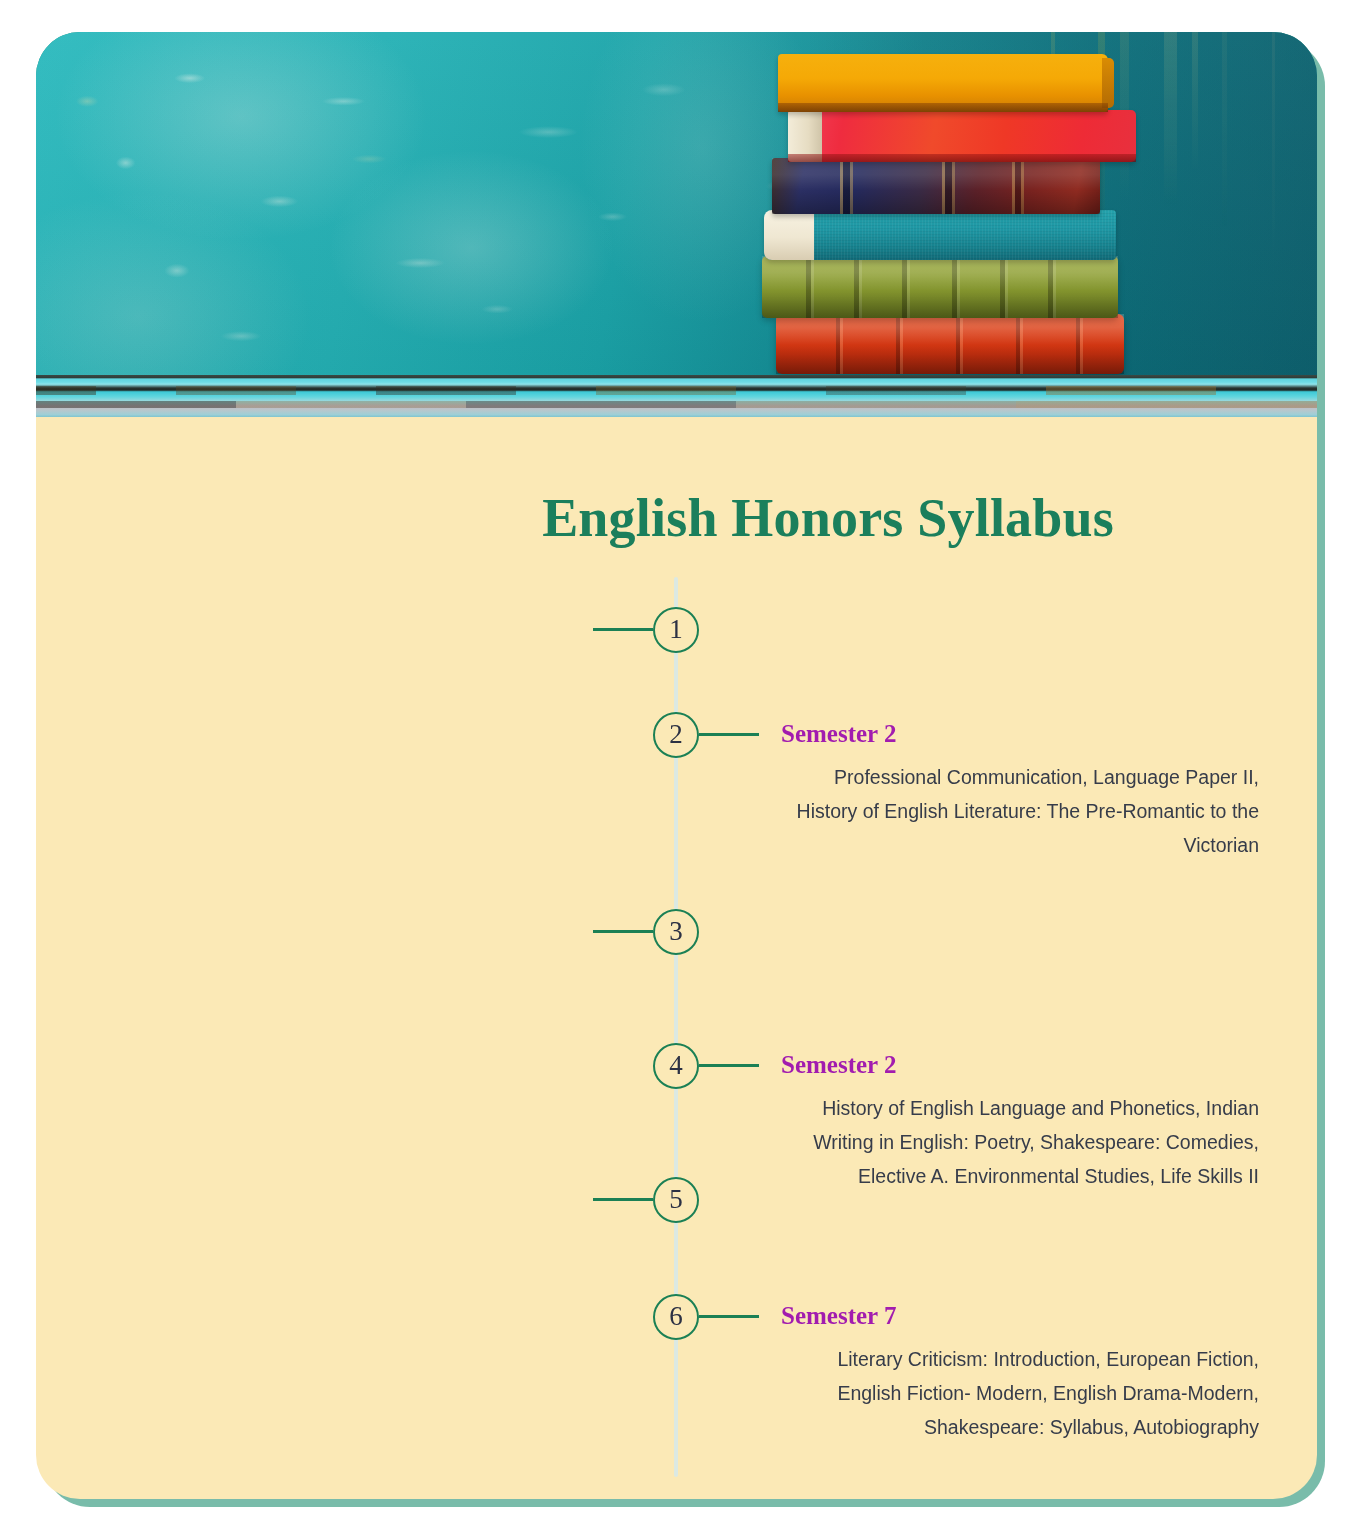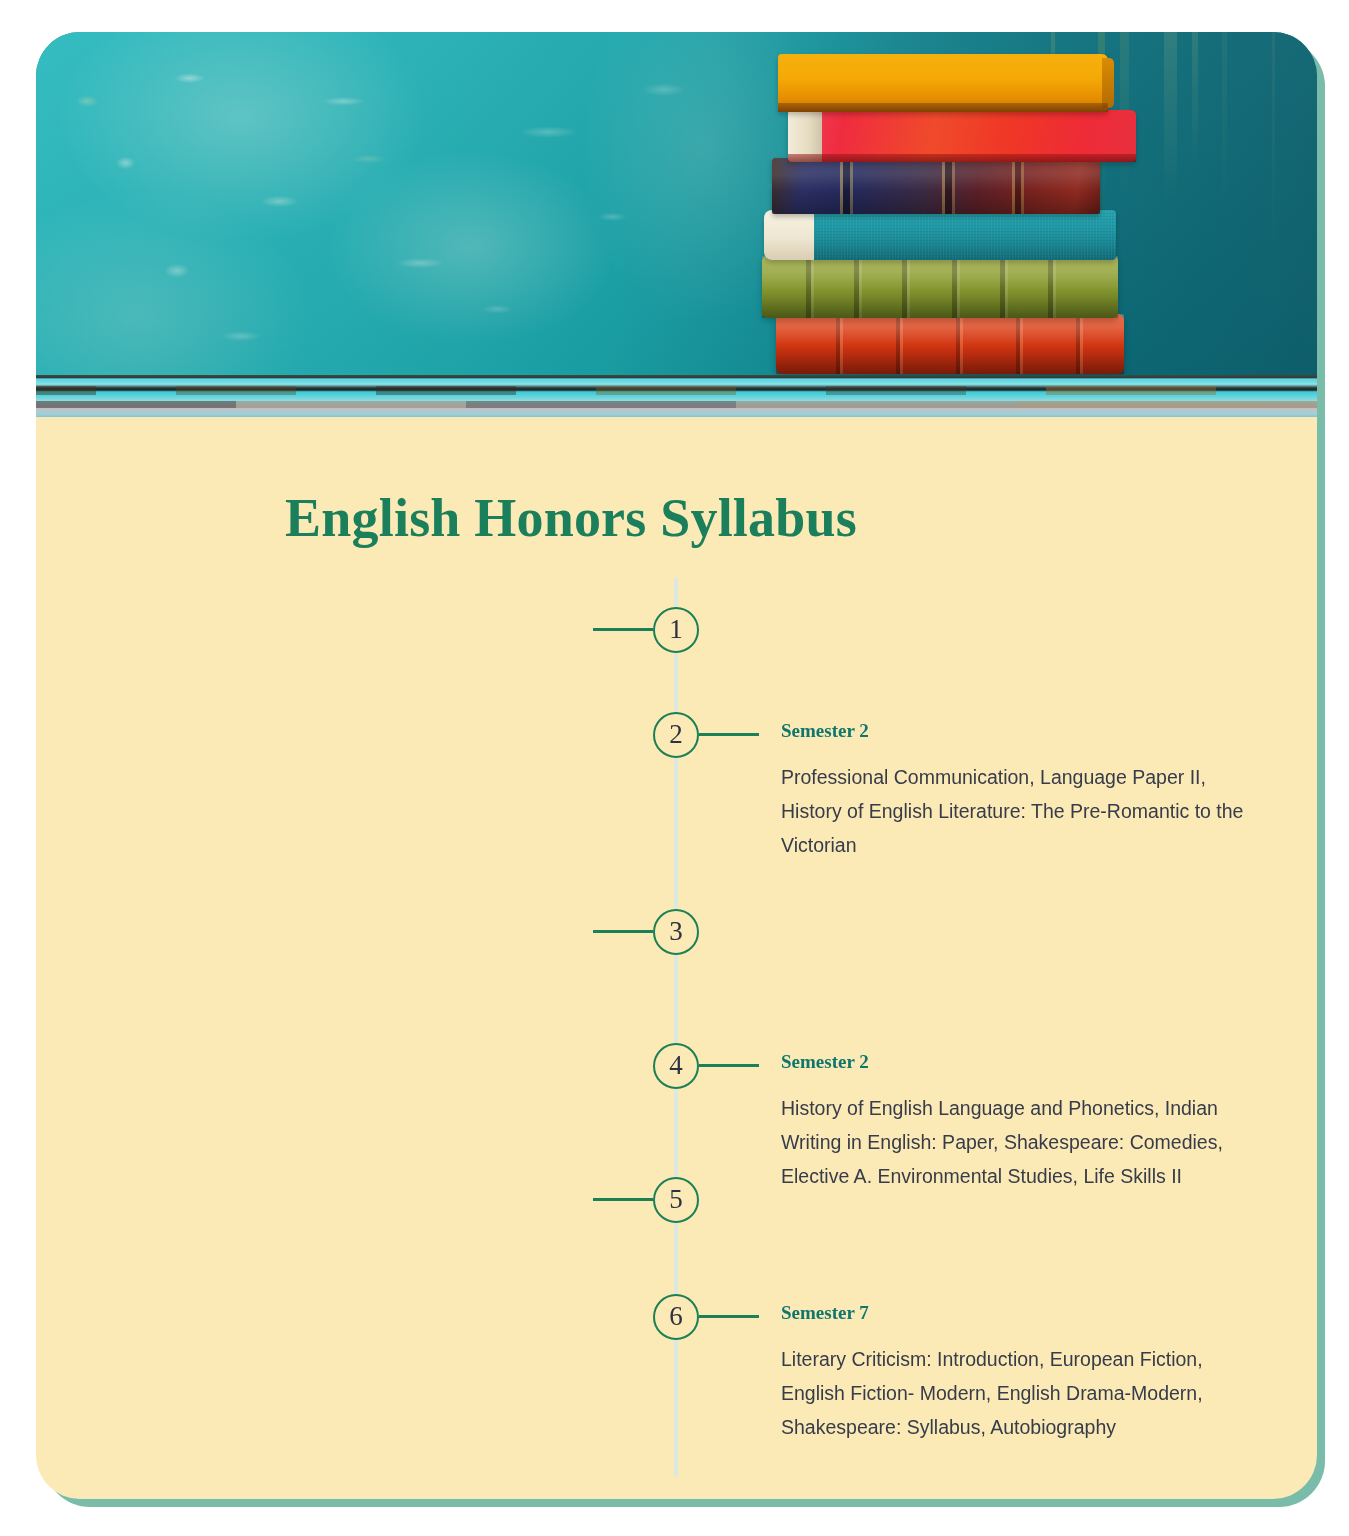--- a/index.html
+++ b/index.html
@@ -259,23 +259,23 @@
       transparent 307px 348px);
   }
   #book6 .sheen {
     position: absolute; inset: 0;
     background: linear-gradient(180deg, rgba(255,255,255,.18) 0 22%, transparent 52%, rgba(0,0,0,.28) 100%);
   }
 
   
   #title {
     position: absolute;
-    left: 0; top: 455px;
+    left: 8px; top: 455px;
     width: 1070px;
-    text-align: center;
+    text-align: right;
     font-family: "Liberation Serif", serif;
     font-weight: bold;
     font-size: 54px;
     letter-spacing: .2px;
     color: #1b7f5c;
   }
 
   
   #rail {
     position: absolute;
@@ -306,42 +306,42 @@
     position: absolute;
     height: 3px;
     background: #1b8055;
     top: 21px;
   }
 
   .sem-head {
     position: absolute;
     font-family: "Liberation Serif", serif;
     font-weight: bold;
-    font-size: 19px;
-    color: #0f766e;
+    font-size: 25px;
+    color: #a21caf;
     white-space: nowrap;
   }
 
   .sem-body {
     position: absolute;
     font-family: "Liberation Sans", sans-serif;
     font-size: 19.5px;
     line-height: 34px;
     color: #363c4a;
   }
 
   
   .node.left .marker { left: 617px; }
   .node.left .connector { left: 557px; width: 60px; }
 
   
   .node.right .marker { left: 617px; }
   .node.right .connector { left: 663px; width: 60px; }
   .node.right .sem-head { left: 745px; top: 8px; }
-  .node.right .sem-body { left: 745px; top: 48px; width: 478px; text-align: left; }
+  .node.right .sem-body { left: 745px; top: 48px; width: 478px; text-align: right; }
 </style>
 </head>
 <body>
 
 <div id="poster">
 
   <div id="frame-border"></div>
 
   <div id="card">
 
@@ -407,21 +407,21 @@
       <div class="node left" style="top:877px;height:250px">
         <div class="connector"></div>
         <div class="marker">3</div>
 
       </div>
 
       <div class="node right" style="top:1011px;height:180px">
         <div class="connector"></div>
         <div class="marker">4</div>
         <div class="sem-head">Semester 2</div>
-        <div class="sem-body">History of English Language and Phonetics, Indian Writing in English: Paper, Shakespeare: Comedies, Elective A. Environmental Studies, Life Skills II</div>
+        <div class="sem-body">History of English Language and Phonetics, Indian Writing in English: Poetry, Shakespeare: Comedies, Elective A. Environmental Studies, Life Skills II</div>
       </div>
 
       <div class="node left" style="top:1145px;height:200px">
         <div class="connector"></div>
         <div class="marker">5</div>
 
       </div>
 
       <div class="node right" style="top:1262px;height:180px">
         <div class="connector"></div>

